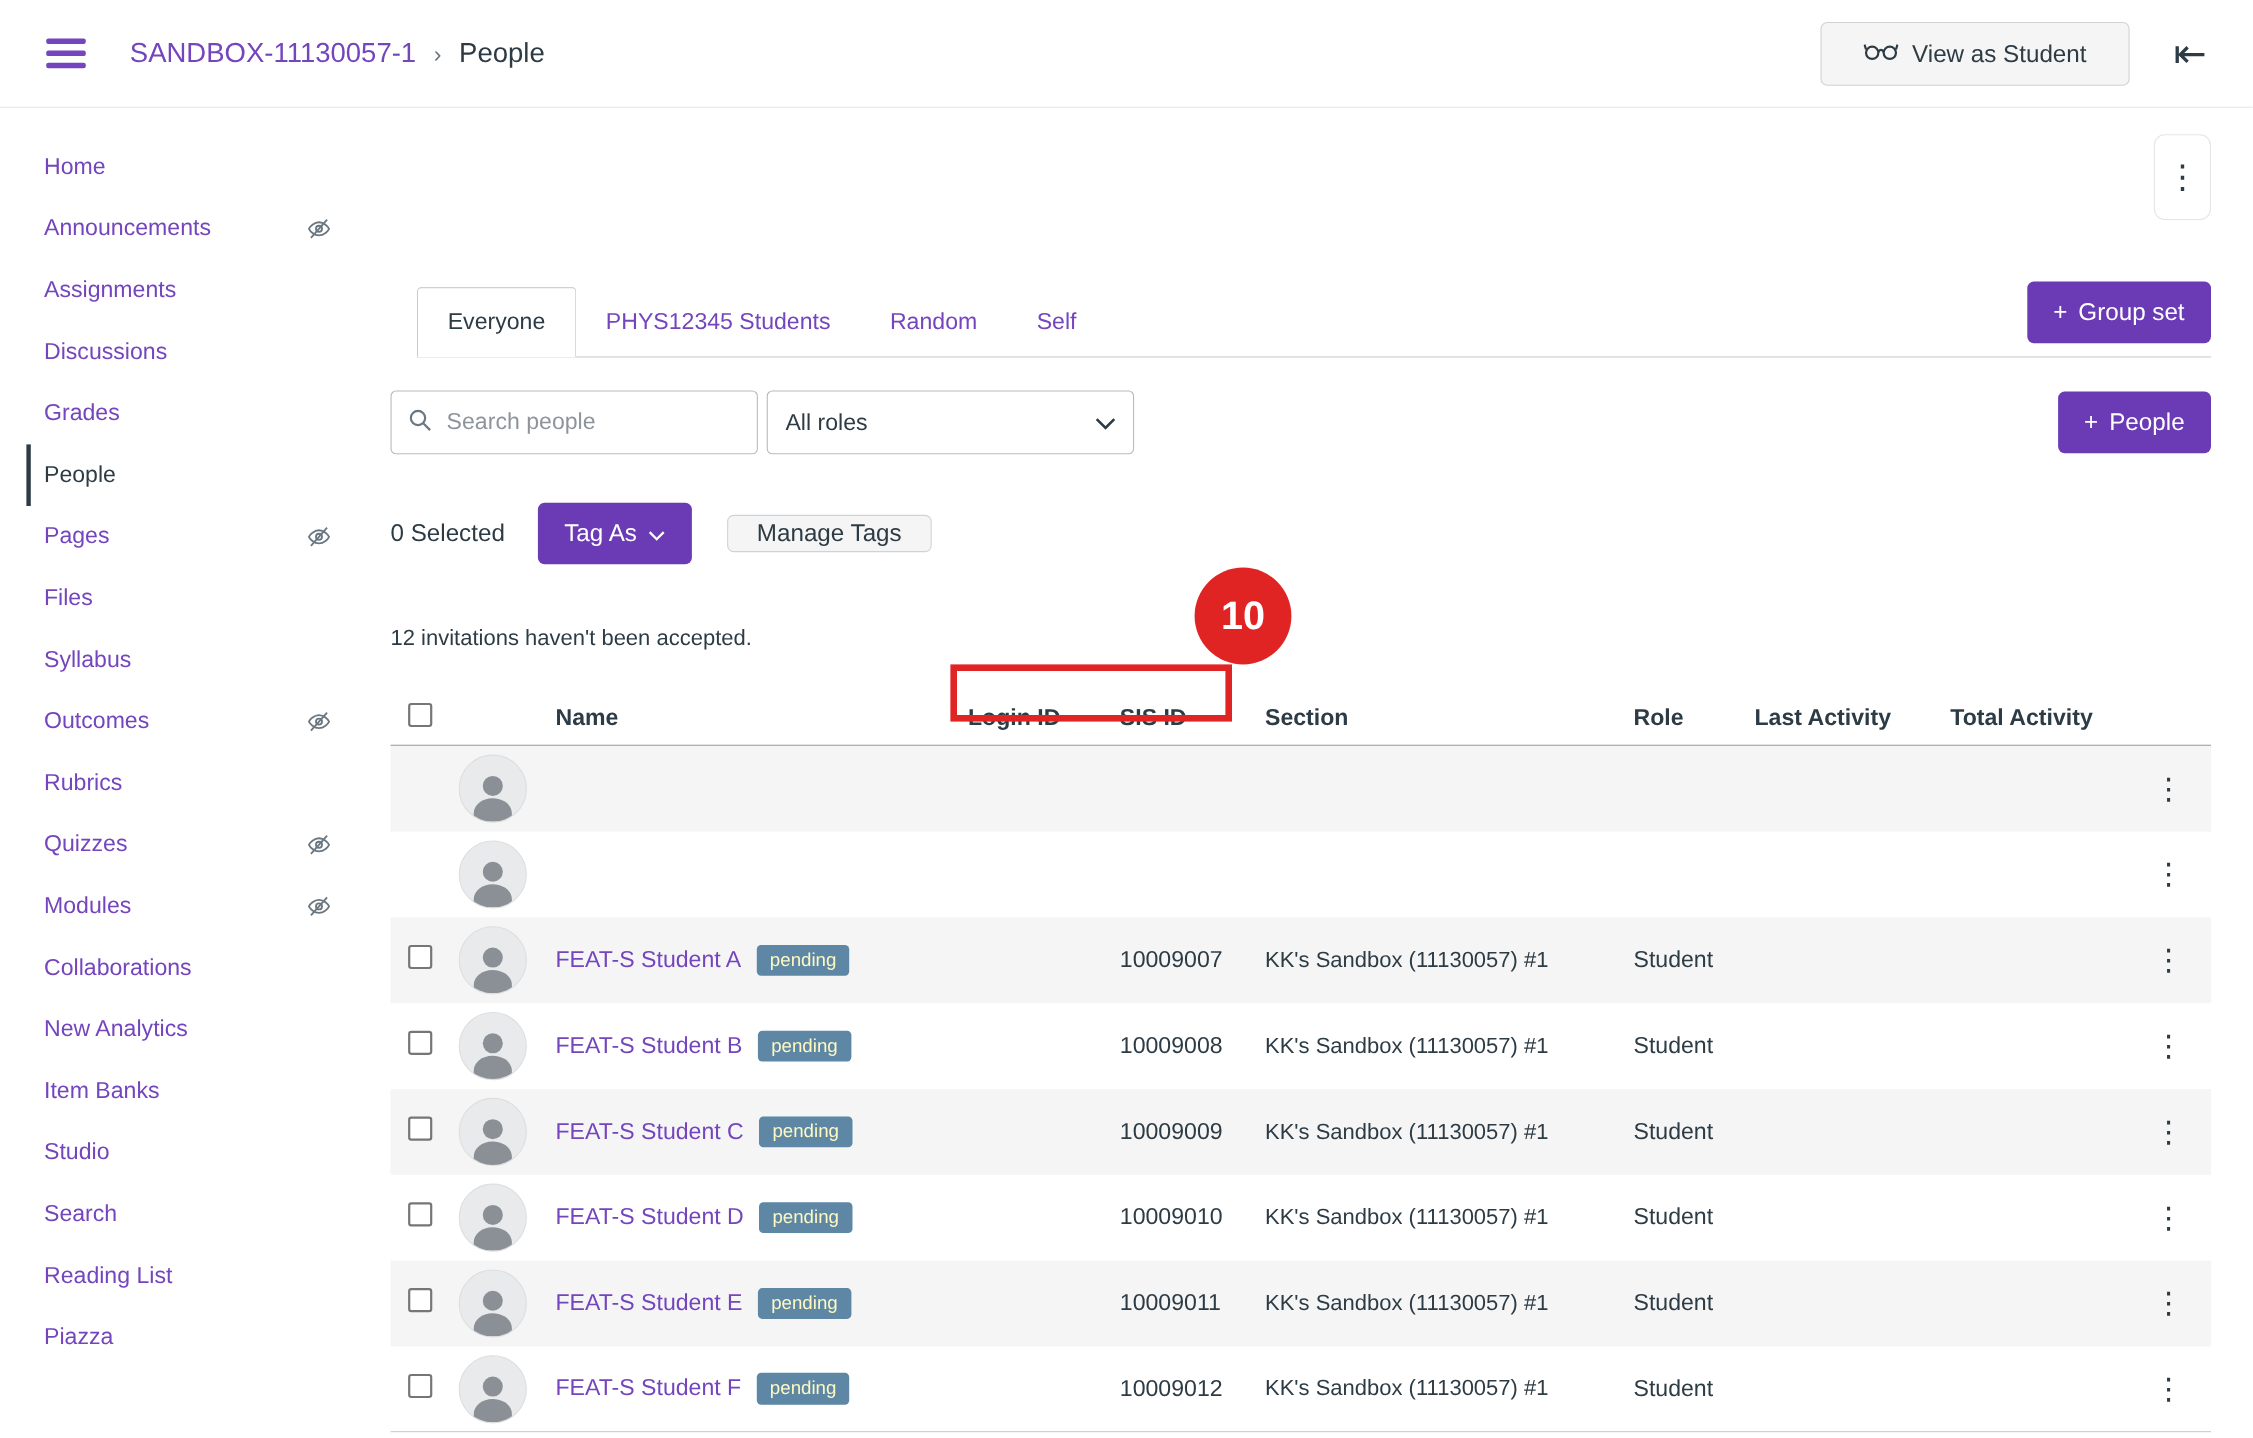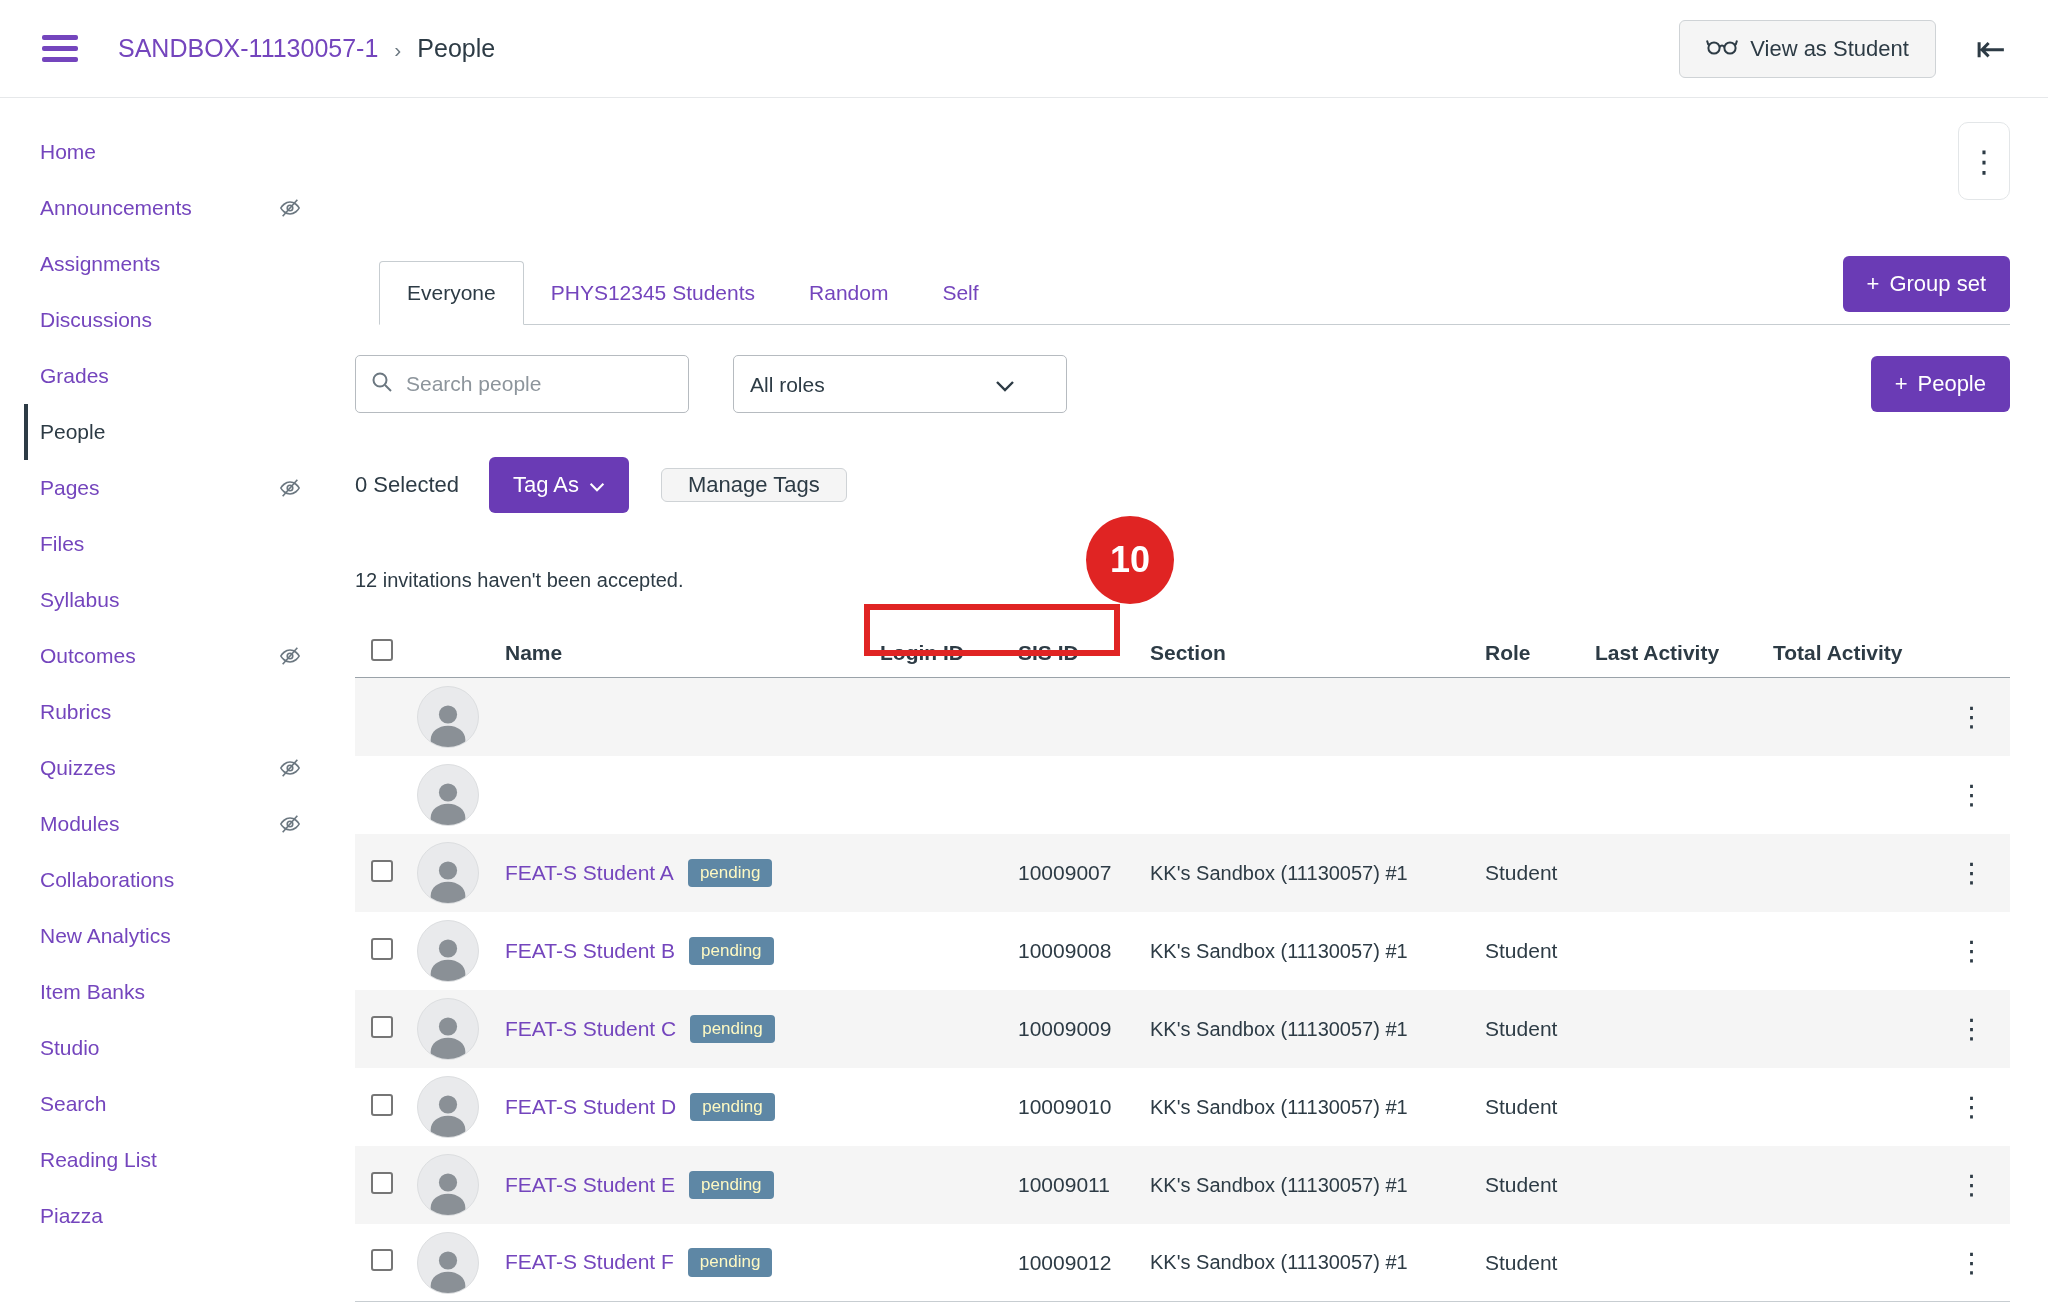--- a/index.html
+++ b/index.html
@@ -28,21 +28,21 @@
   .hamburger{ background:none; border:none; cursor:pointer; padding:6px; }
   .hamburger span{ display:block; width:36px; height:5px; background:var(--purple); border-radius:2px; margin:6px 0; }
   .breadcrumb{ margin-left:34px; display:flex; align-items:baseline; gap:16px; font-size:25px; }
   .breadcrumb a{ color:var(--purple); text-decoration:none; }
   .breadcrumb .sep{ color:var(--gray-text); font-size:21px; }
   .breadcrumb .current{ color:var(--ink); }
   .header-right{ margin-left:auto; display:flex; align-items:center; gap:34px; }
   .view-as-student{
     display:flex; align-items:center; gap:12px;
     background:#f5f5f5; border:1px solid #cfd3d6; border-radius:6px;
-    padding:15px 26px; font-size:22px; color:var(--ink); cursor:pointer;
+    padding:15px 38px; font-size:22px; color:var(--ink); cursor:pointer;
     font-family:inherit;
   }
   .collapse-btn{ background:none; border:none; font-size:36px; color:var(--ink); cursor:pointer; line-height:1; }
 
   
   .layout{ display:flex; }
   .sidebar{ width:315px; padding:26px 0 0 40px; flex-shrink:0; }
   .sidebar ul{ list-style:none; margin:0; padding:0; }
   .sidebar li{
     display:flex; align-items:center; width:262px; height:56px;
@@ -92,21 +92,21 @@
   }
   .search-box input{
     border:none; outline:none; flex:1; font-size:21px; font-family:inherit;
     color:var(--ink); margin-left:10px; background:transparent;
   }
   .search-box input::placeholder{ color:#8d959c; }
   .select-wrap{ position:relative; margin-left:8px; width:334px; height:58px; }
   .select-wrap select{
     appearance:none; -webkit-appearance:none; width:100%; height:100%;
     border:1px solid #b6bbc0; border-radius:5px; background:#fff;
-    font-size:21px; font-family:inherit; color:var(--ink); padding:0 48px 0 16px; cursor:pointer;margin-left:36px;
+    font-size:21px; font-family:inherit; color:var(--ink); padding:0 48px 0 16px; cursor:pointer;
   }
   .select-wrap .chev{ position:absolute; right:16px; top:23px; pointer-events:none; }
   .filter-row .btn-purple{ margin-left:auto; }
 
   .actions-row{ margin-top:44px; display:flex; align-items:center; }
   .selected-count{ font-size:22px; }
   .tag-as{ margin-left:30px; }
   .btn-light{
     margin-left:32px; background:#f5f5f5; border:1px solid #cfd3d6; border-radius:6px;
     font-family:inherit; font-size:22px; color:var(--ink); padding:3px 26px; cursor:pointer;

